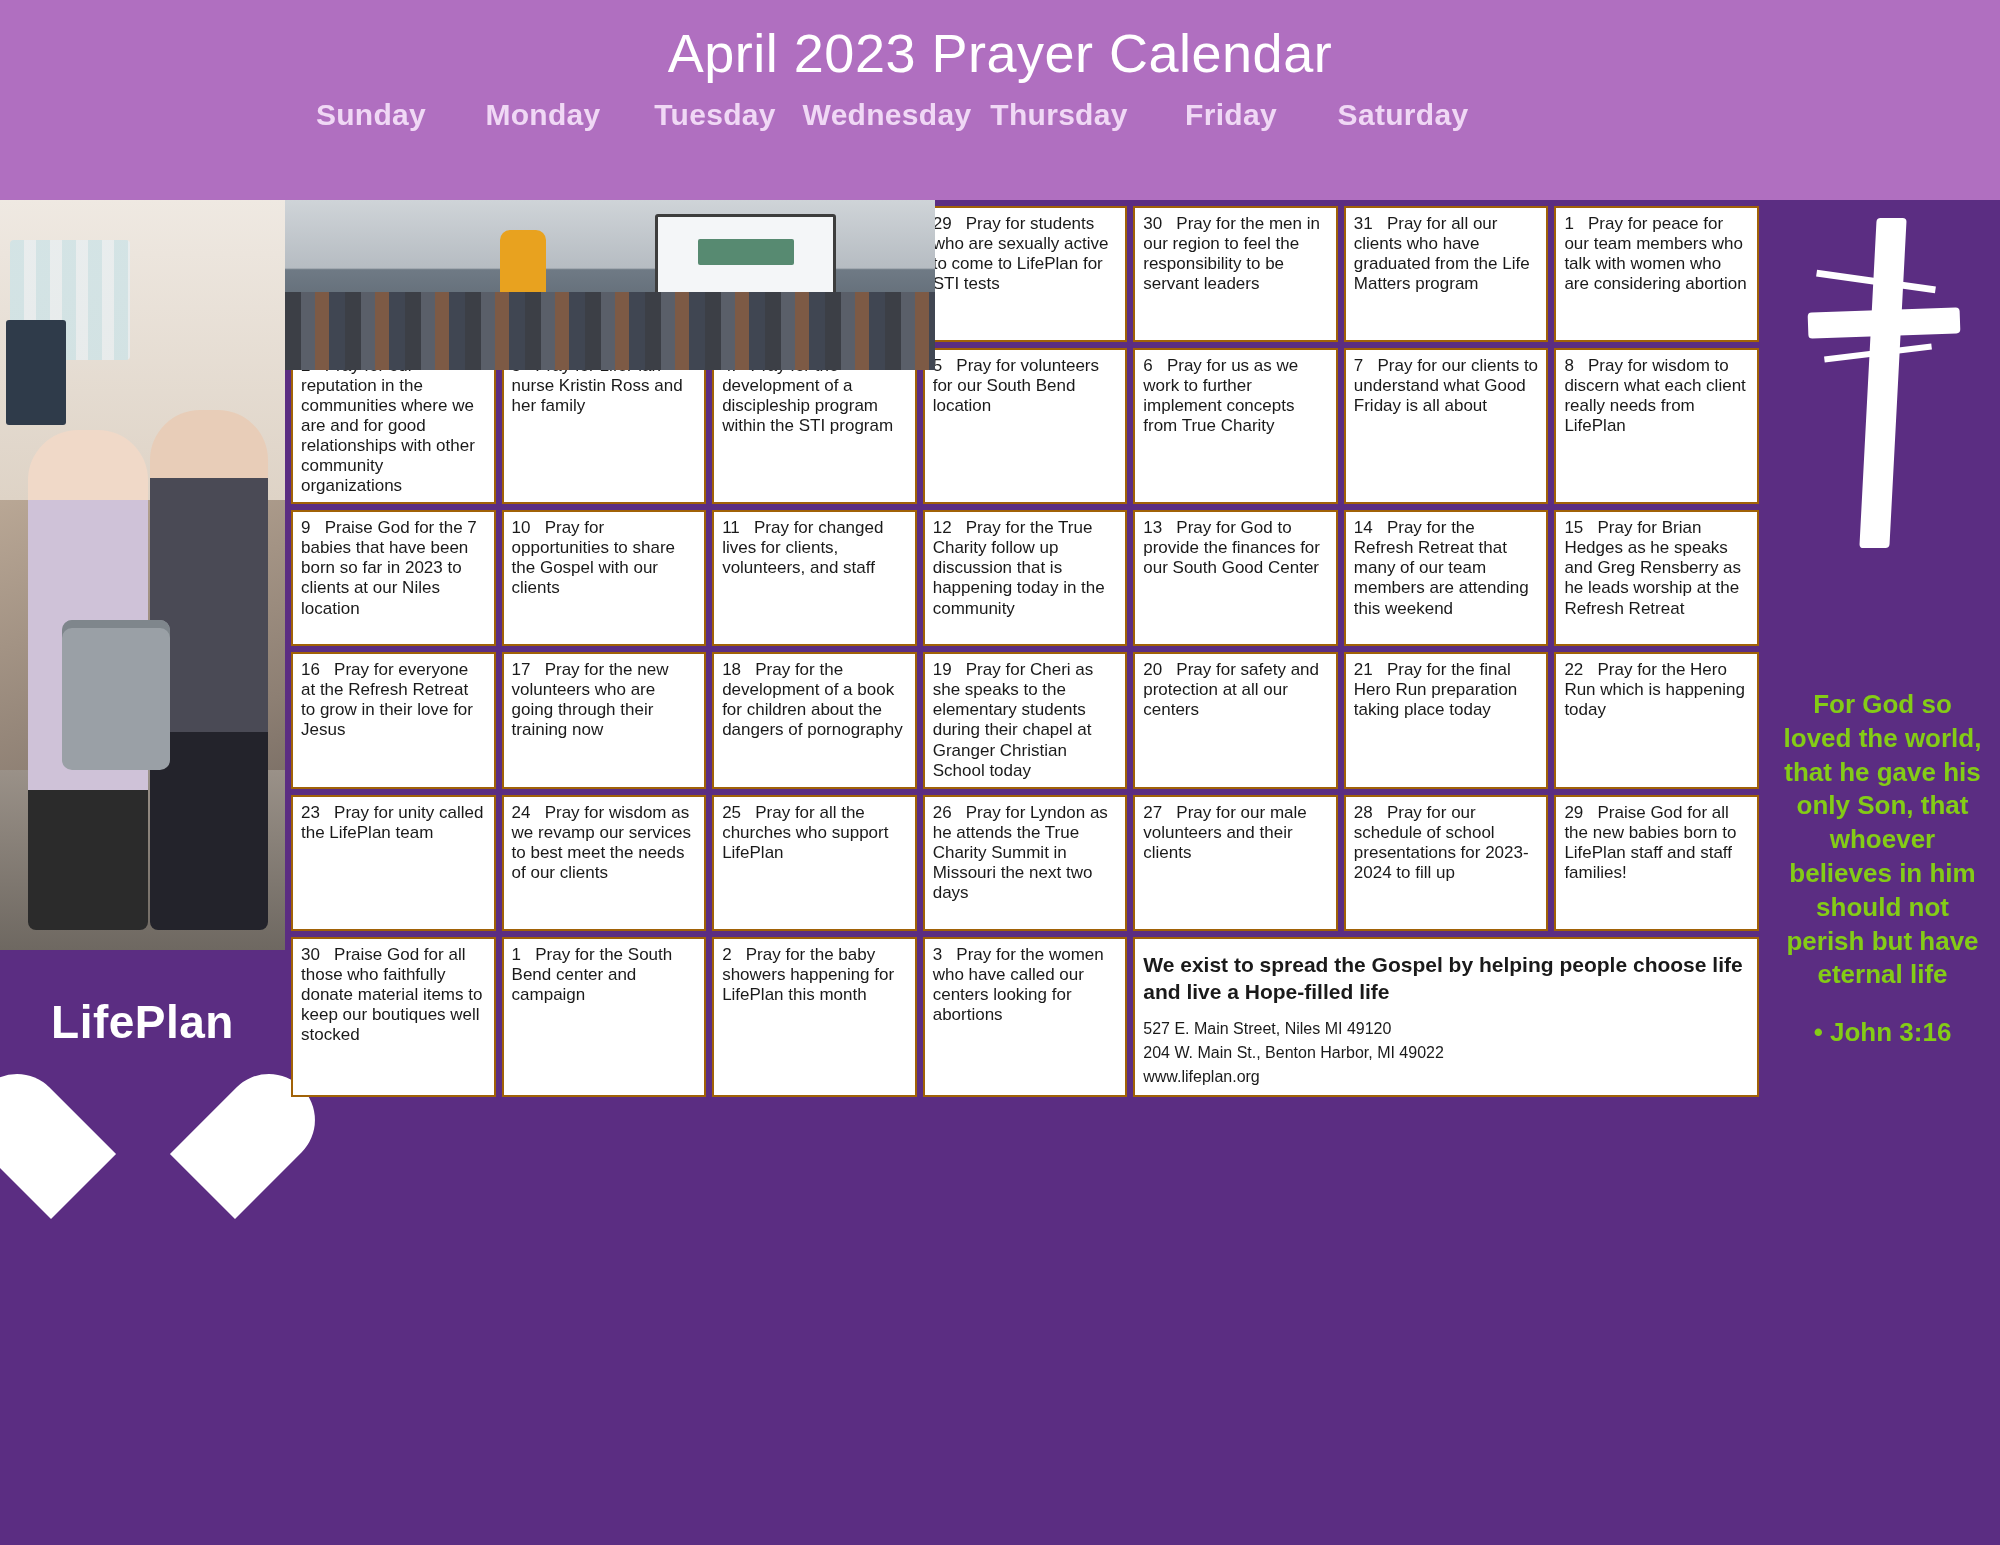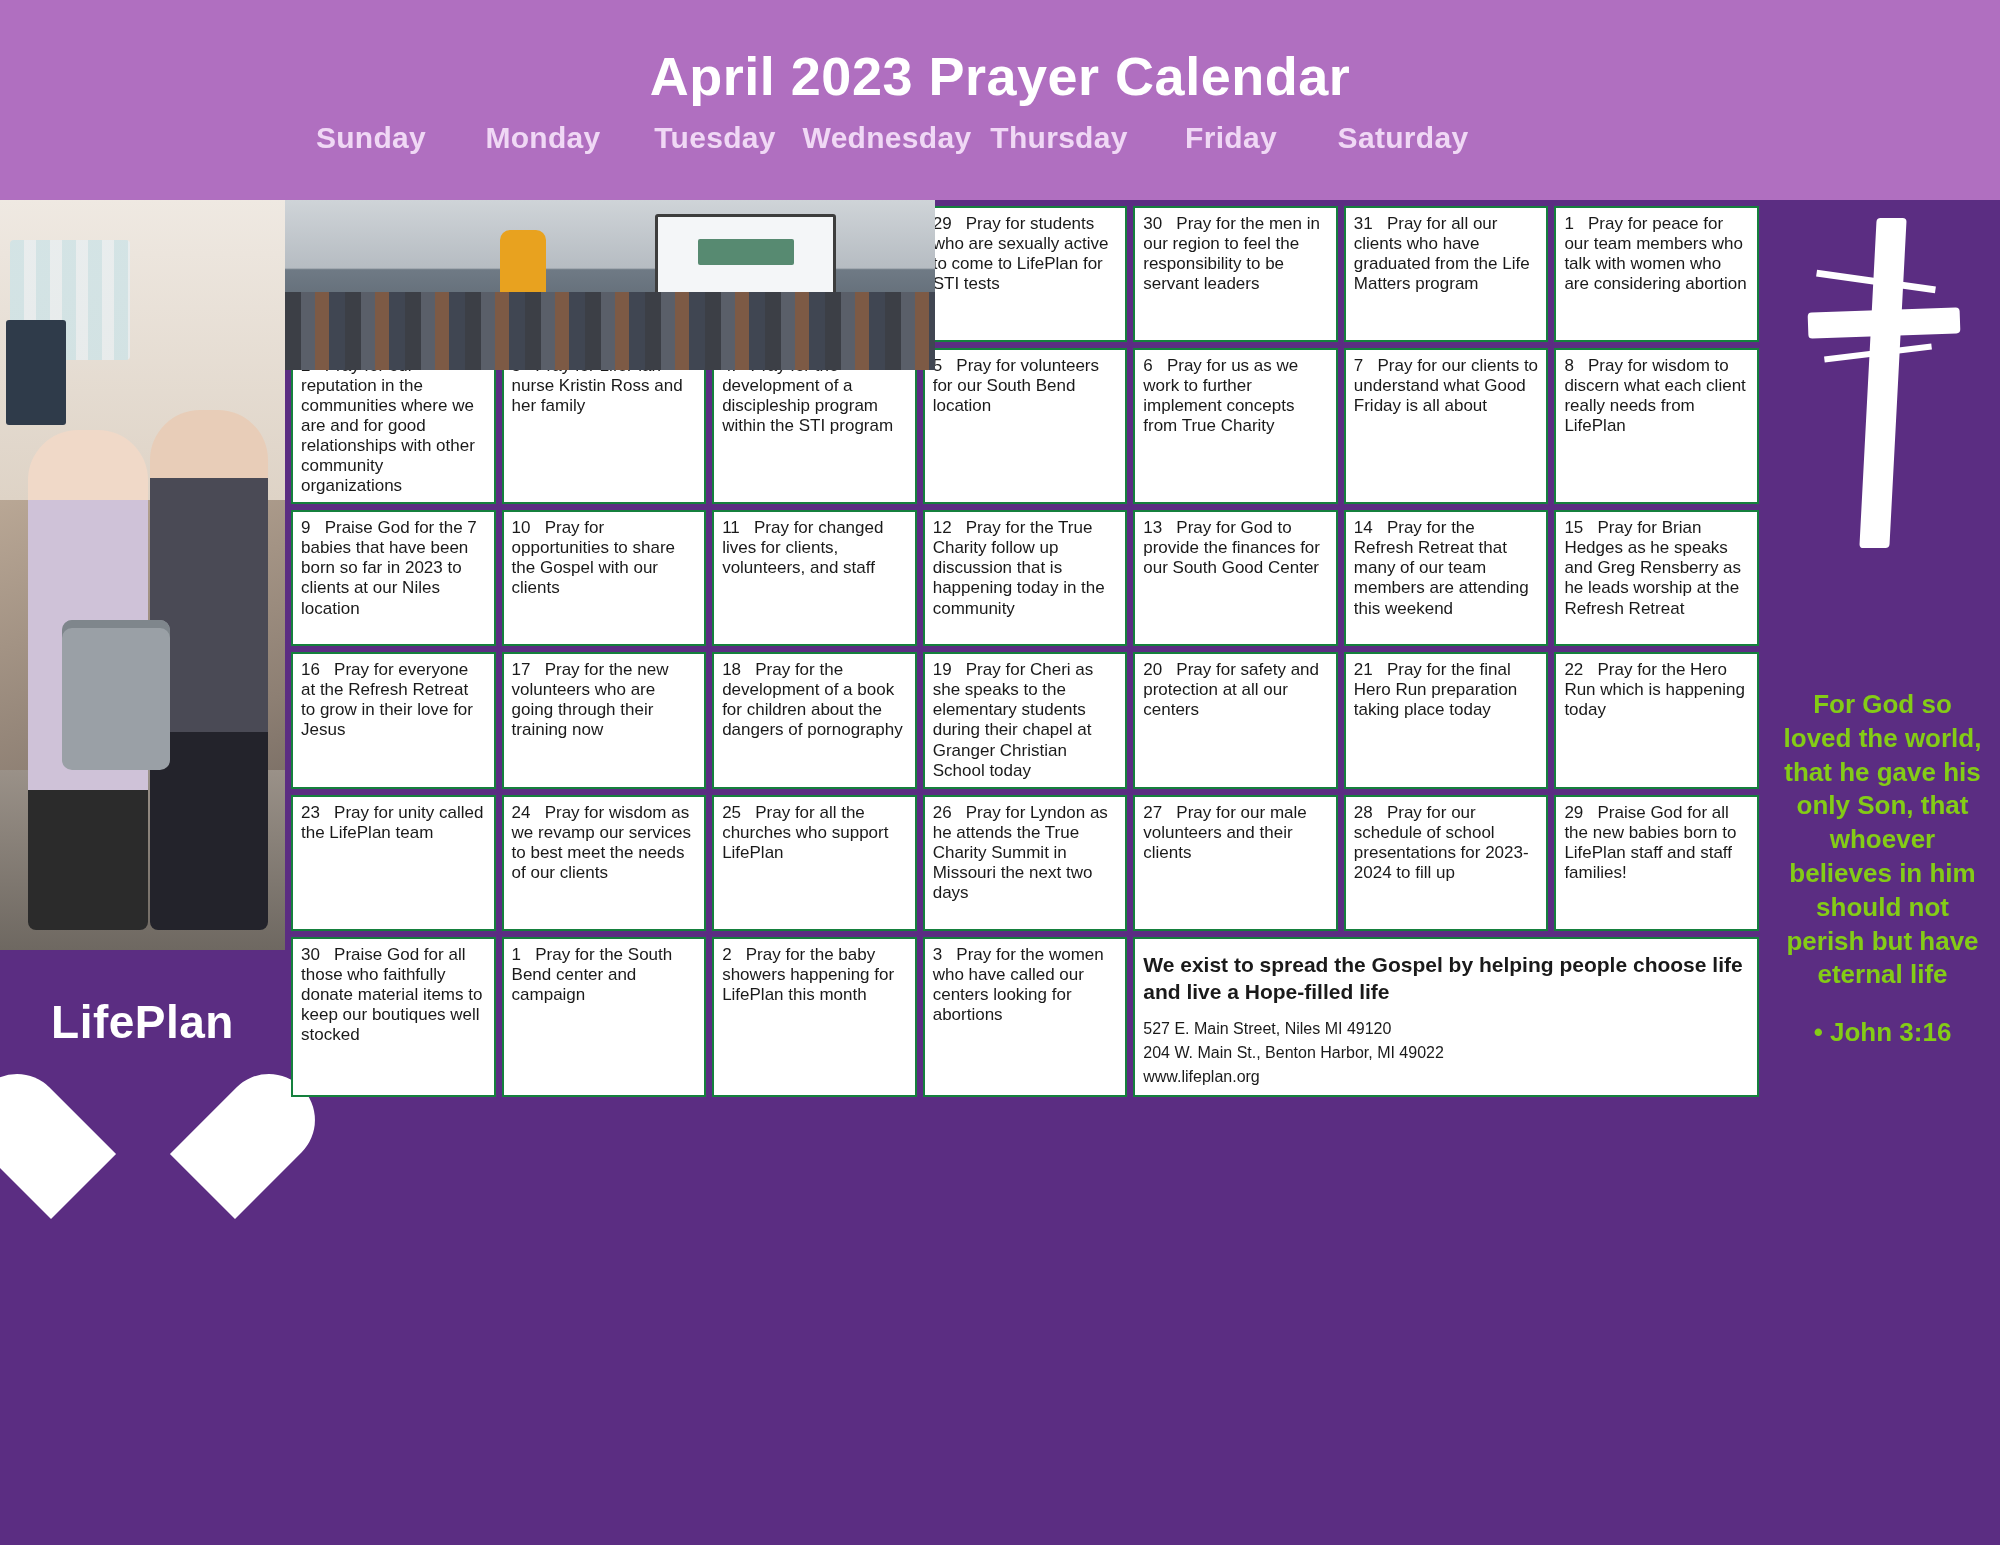--- a/index.html
+++ b/index.html
@@ -12,24 +12,23 @@
   }
   .page{
     position:absolute;inset:0;
     background:#b06fc0;
   }
   
   .title{
     text-align:center;
     color:#ffffff;
     font-size:54px;
-    font-weight:bold;
+    font-weight:normal;
     padding-top:22px;
     letter-spacing:.5px;
-    margin-top:23px;
   }
   .dow-row{
     display:flex;
     padding:0 0 0 285px;
     margin-top:14px;
     box-sizing:border-box;
   }
   .dow{
     color:#f0d8f5;
     font-size:30px;
@@ -96,21 +95,21 @@
   .topphoto .band{position:absolute;top:105px;left:0;right:0;height:8px;background:#8e1b1b;}
   table.cal{
     border-collapse:separate;border-spacing:6px;
     width:100%;
     table-layout:fixed;
     margin:0;
   }
   table.cal td{
     vertical-align:top;
     background:#ffffff;
-    border:2px solid #15803d;
+    border:2px solid #a16207;
     height:120px;
     padding:6px 8px;
     font-size:17px;
     line-height:1.18;
     color:#1a1a1a;
   }
   td.blue{border-color:#6f8fe0;}
   td.empty{background:transparent;border:none;}
   .daynum{font-weight:normal;}
   td.big{font-size:22px;line-height:1.22;}

